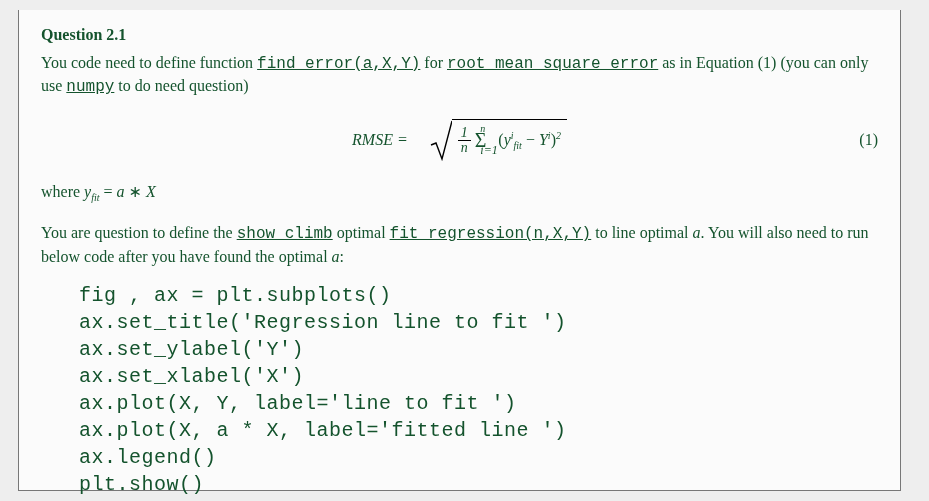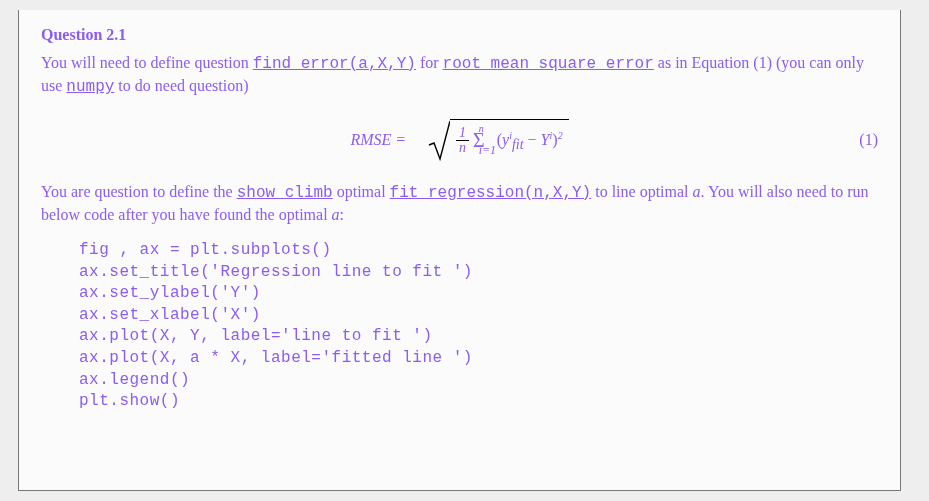--- a/index.html
+++ b/index.html
@@ -7,21 +7,21 @@
     padding: 0;
     background: #eeeeee;
     font-family: "Times New Roman", Times, serif;
   }
   .page {
     box-sizing: border-box;
     width: 929px;
     height: 501px;
     background: #eeeeee;
     padding: 10px 28px 10px 18px;
-    color: #8b5cf6;
+    color: #14532d;
   }
   .panel {
     box-sizing: border-box;
     width: 100%;
     height: 100%;
     border: 1px solid #777;
     border-top: none;
     background: #fbfbfb;
     padding: 14px 22px 18px 22px;
     font-size: 16px;
@@ -121,44 +121,44 @@
     font-style: italic;
     margin-left: -6px;
     white-space: nowrap;
   }
   .term {
     margin-left: 10px;
     font-style: normal;
   }
   .term .it { font-style: italic; }
   sup { font-size: 10px; font-style: italic; line-height: 0; }
-  sub { font-size: 14px; font-style: italic; line-height: 0; }
+  sub { font-size: 10px; font-style: italic; line-height: 0; }
   .where {
     margin: 6px 0 20px 0;
   }
   .code-block {
     font-family: "Courier New", Courier, monospace;
     white-space: pre;
-    font-size: 16px;
+    font-size: 20px;
     line-height: 1.35;
     letter-spacing: 0.5px;
     margin-left: 38px;
     margin-top: 6px;
   }
 </style>
 </head>
 <body>
 
 <div class="page">
   <div class="panel">
 
     <div class="q-title">Question 2.1</div>
 
     <div class="para">
-      <span>You will need to define question </span><span class="mono">find_error(a,X,Y)</span><span> for </span><span class="mono">root mean square error</span><span> as in Equation (1) (you can only use </span><span class="mono">numpy</span><span> to do need question)</span>
+      <span>You code need to define function </span><span class="mono">find_error(a,X,Y)</span><span> for </span><span class="mono">root mean square error</span><span> as in Equation (1) (you can only use </span><span class="mono">numpy</span><span> to do need question)</span>
     </div>
 
     <div class="eq-row">
       <div class="rmse">
         <span class="lab">RMSE =</span>
         <span class="sqrt">
           <svg width="22" height="42" viewBox="0 0 22 42">
             <path d="M1 26 L6 24 L12 40 L22 2" fill="none" stroke="#000" stroke-width="1.4"></path>
           </svg>
           <span class="radicand">
@@ -173,20 +173,23 @@
             </span>
             <span class="term">
               <span>(</span><span class="it">y</span><sup>i</sup><sub>fit</sub><span> − </span><span class="it">Y</span><sup>i</sup><span>)</span><sup>2</sup>
             </span>
           </span>
         </span>
       </div>
       <span class="eq-num">(1)</span>
     </div>
 
+    <div class="where">
+      <span>where </span><span style="font-style:italic">y</span><sub>fit</sub><span> = </span><span style="font-style:italic">a</span><span> ∗ </span><span style="font-style:italic">X</span>
+    </div>
 
 
     <div class="para">
       <span>You are question to define the </span><span class="mono">show climb</span><span> optimal </span><span class="mono">fit_regression(n,X,Y)</span><span> to line optimal </span><span style="font-style:italic">a</span><span>. You will also need to run below code after you have found the optimal </span><span style="font-style:italic">a</span><span>:</span>
     </div>
 
     <div class="code-block">fig , ax = plt.subplots()
 ax.set_title('Regression line to fit ')
 ax.set_ylabel('Y')
 ax.set_xlabel('X')

